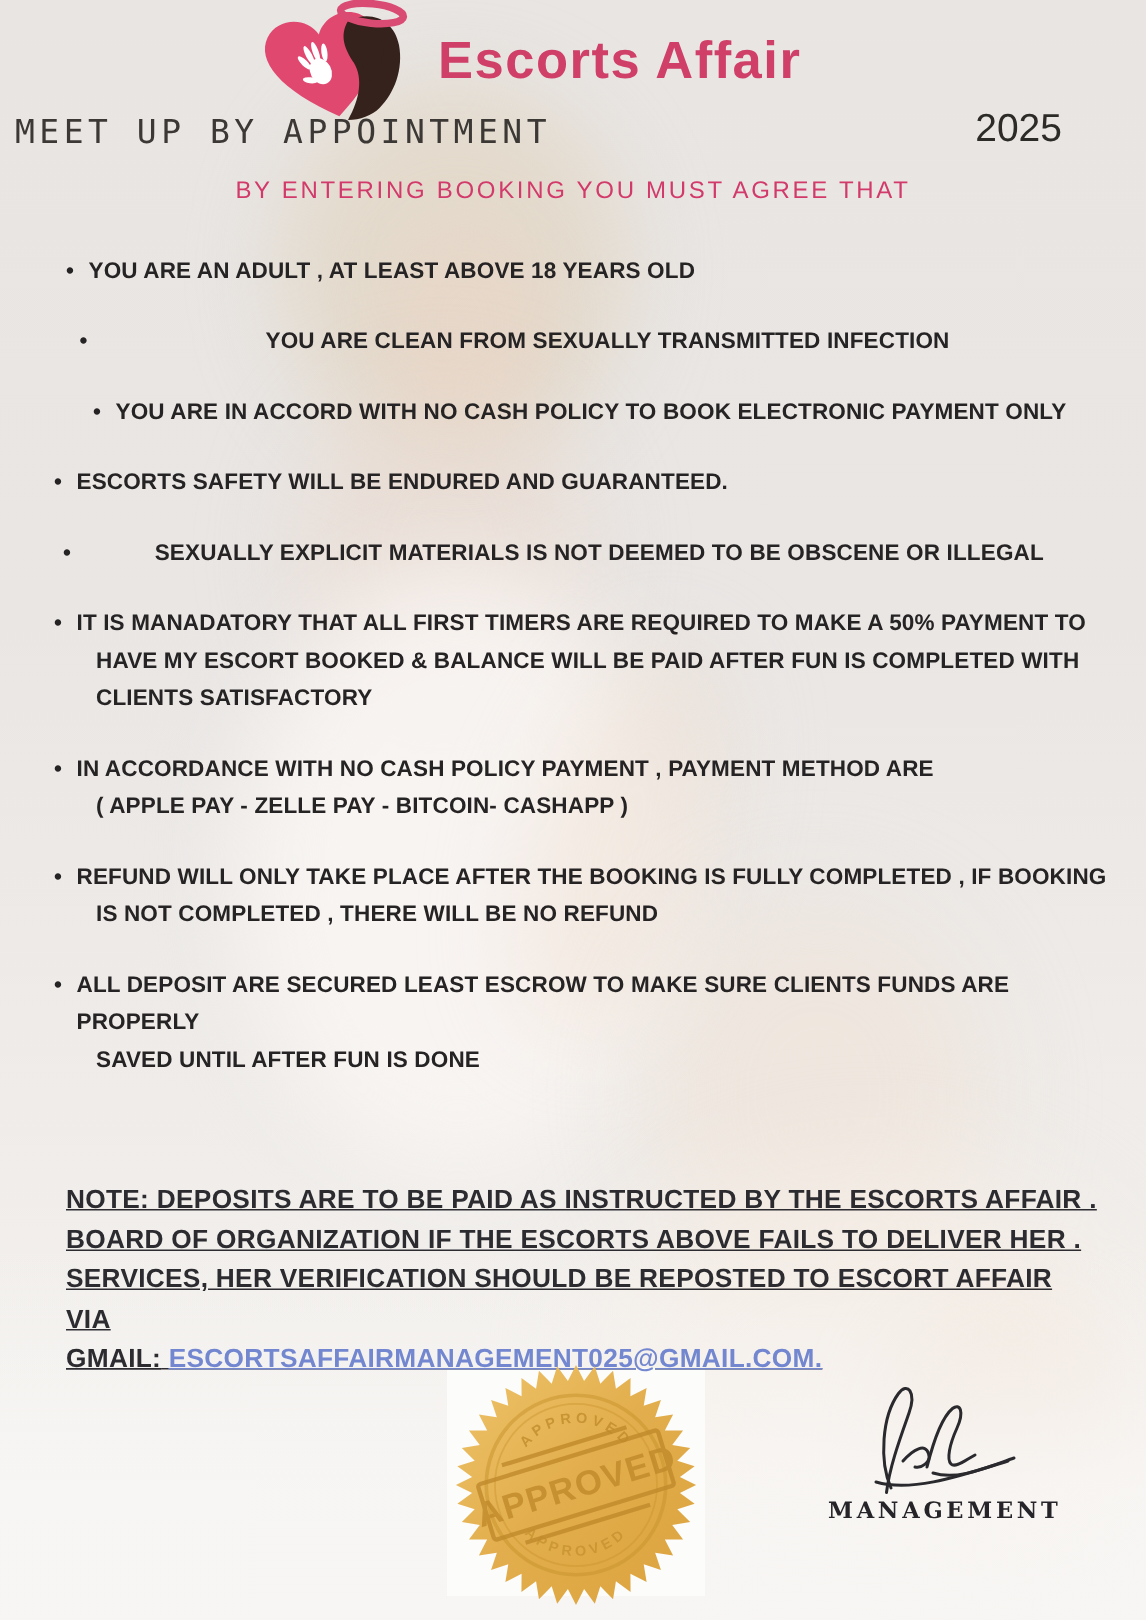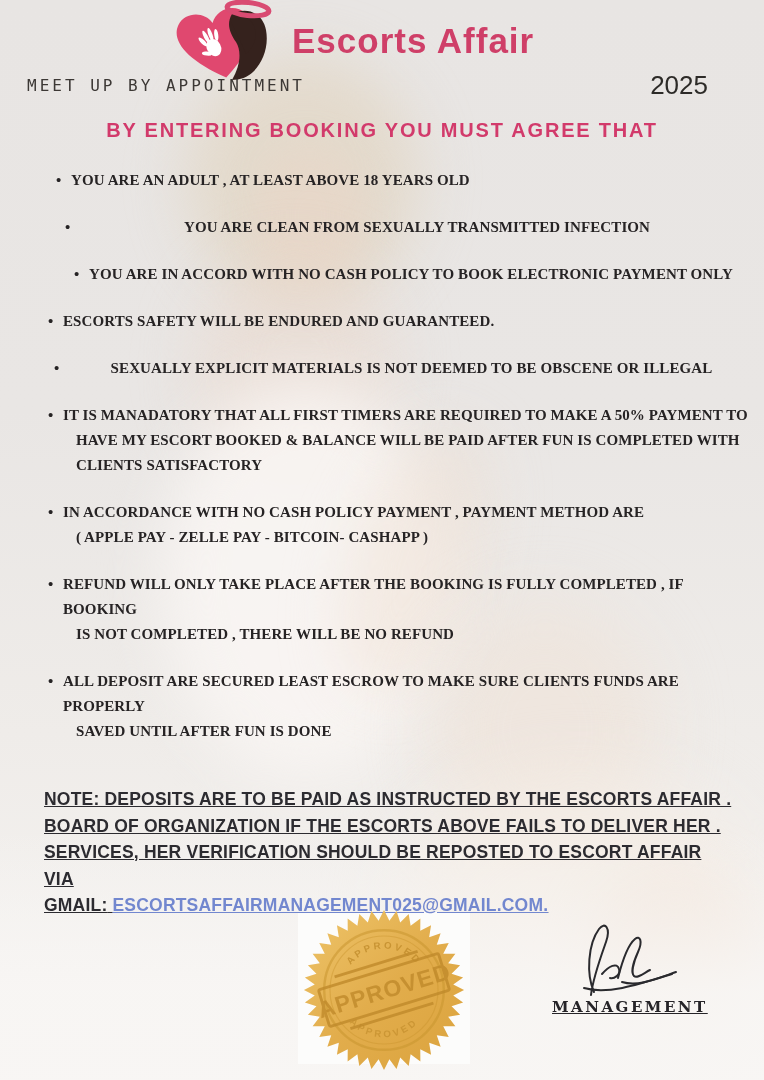--- a/index.html
+++ b/index.html
@@ -20,45 +20,45 @@
   .fig-legs  {left:400px;top:780px;width:360px;height:270px;background:rgba(245,237,230,.85);filter:blur(36px);}
   .fig-foot  {left:590px;top:870px;width:170px;height:170px;background:rgba(240,222,208,.45);filter:blur(26px);}
   .bottom-wash{position:absolute;left:0;right:0;bottom:0;height:250px;z-index:0;pointer-events:none;
     background:linear-gradient(180deg,rgba(247,245,243,0),rgba(248,246,244,.9) 65%);}
   
   .logo-wrap{position:absolute;left:160px;top:0;z-index:2;display:flex;align-items:center;}
   .logo-svg{width:126px;height:84px;display:block;}
   .brand-title{position:absolute;left:292px;top:21px;z-index:2;
     font-size:35px;font-weight:bold;letter-spacing:1px;color:#cf3f68;}
   .tagline{position:absolute;left:10px;top:76px;z-index:2;
-    font-family:"DejaVu Sans Mono", monospace;font-size:16px;letter-spacing:3px;color:#3c3835;margin-left:17px;}
+    font-family:"DejaVu Sans Mono", monospace;font-size:22px;letter-spacing:3px;color:#3c3835;}
   .year{position:absolute;right:56px;top:70px;z-index:2;font-size:26px;color:#2d2b28;}
   .agree-heading{position:absolute;left:0;right:0;top:119px;z-index:2;text-align:center;
-    font-size:20px;font-weight:bold;letter-spacing:1.8px;color:#d23a6b;}
+    font-size:16px;font-weight:normal;letter-spacing:1.8px;color:#d23a6b;}
   
-  .terms{position:absolute;left:48px;top:168px;width:706px;z-index:2;
-    list-style:none;margin:0;padding:0;font-family:Liberation Serif, serif;}
+  .terms{position:absolute;left:36px;top:168px;width:706px;z-index:2;
+    list-style:none;margin:0;padding:0;}
   .terms li{position:relative;padding-left:15px;margin-bottom:22px;
     font-size:15px;font-weight:bold;line-height:25px;letter-spacing:.1px;color:#262324;}
   .terms li::before{content:"\2022";position:absolute;left:0;top:0;}
   .terms li span{display:block;}
   .terms li span + span{padding-left:13px;}
   .ind1{margin-left:8px;} .ind2{margin-left:17px;text-align:center;} .ind3{margin-left:26px;} .ind-s{margin-left:6px;text-align:center;}
   
   .note{position:absolute;left:44px;top:786px;width:692px;z-index:2;
     font-size:17.5px;font-weight:600;line-height:26.5px;letter-spacing:.2px;color:#2c2b30;}
   .note span{display:block;text-decoration:underline;}
   .note .email{display:inline;color:#7287cf;}
   .note .gmail-label{display:inline;}
   
   .seal-box{position:absolute;left:298px;top:912px;width:172px;height:152px;background:#fcfcfb;z-index:1;}
   .seal-svg{position:absolute;left:302px;top:908px;width:164px;height:164px;z-index:2;}
   .sig-svg{position:absolute;left:566px;top:916px;width:124px;height:84px;z-index:2;}
   .mgmt{position:absolute;left:552px;top:998px;width:148px;z-index:2;text-align:center;
-    font-family:"DejaVu Serif", serif;font-weight:bold;font-size:15px;letter-spacing:2.5px;color:#262428;text-decoration:underline;}
+    font-family:"DejaVu Serif", serif;font-weight:bold;font-size:15px;letter-spacing:2.5px;color:#262428;}
 </style>
 </head>
 <body>
 
 <div class="page">
 
   <div class="fig fig-hair"></div>
   <div class="fig fig-face"></div>
   <div class="fig fig-torso"></div>
   <div class="fig fig-dress"></div>

